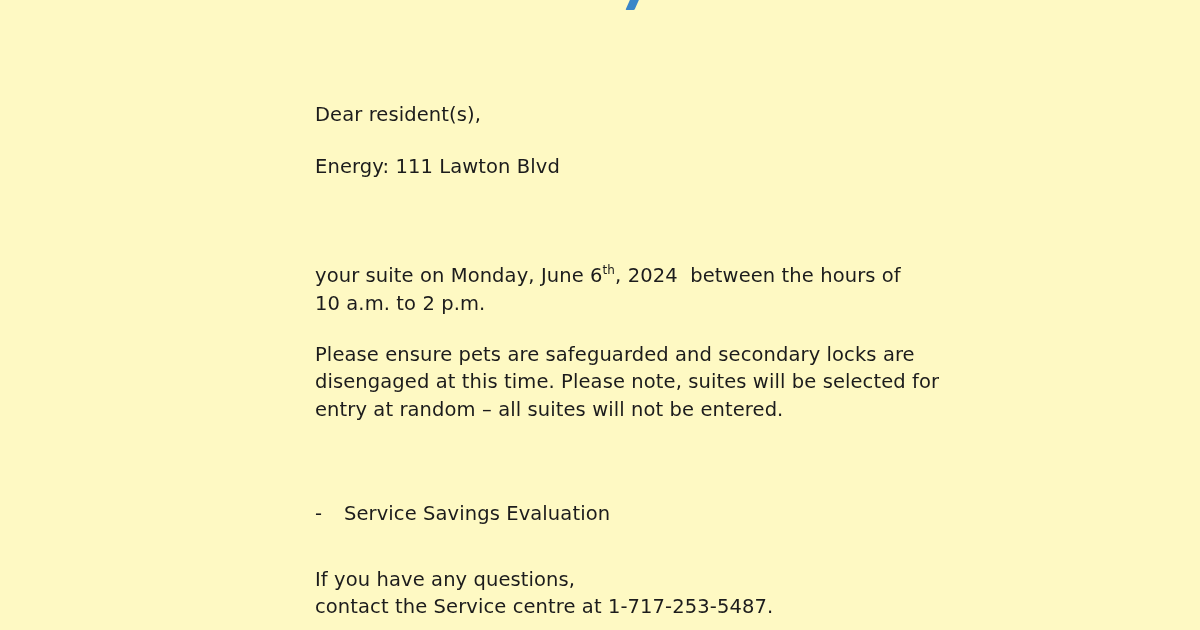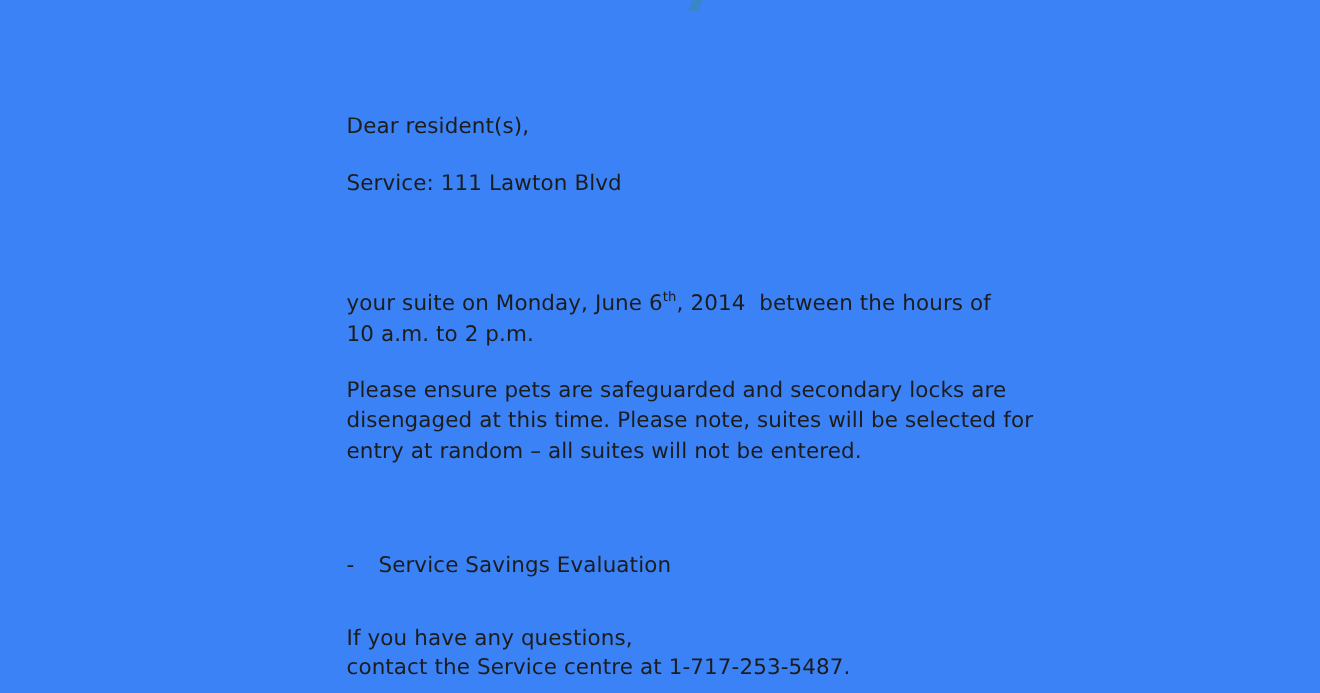--- a/index.html
+++ b/index.html
@@ -3,47 +3,47 @@
   <meta charset="utf-8">
   <style>
     html, body { margin: 0; padding: 0; }
     body {
       width: 1200px; height: 630px; overflow: hidden;
       background: #fdfdfd;
       font-family: "DejaVu Sans", sans-serif;
       color: #1c1c1c;
       position: relative;
     }
-    .page { position: absolute; left: 0; top: 0; width: 1200px; height: 630px; background: #3b82f6; }
+    .page { position: absolute; left: 0; top: 0; width: 1200px; height: 630px; background: #fef9c3; }
     .logo-mark {
       position: absolute; left: 629px; top: -6px; width: 9px; height: 16px;
       background: #3a86c8; transform: skewX(-24deg); border-radius: 1px;
     }
     .line {
       position: absolute; left: 315px; font-size: 19.5px; line-height: 28px;
       white-space: nowrap; letter-spacing: 0.1px;
     }
     .line sup { font-size: 12px; line-height: 0; vertical-align: 8px; }
     .bullet-dash { display: inline-block; width: 29px; }
   </style>
 </head>
 <body>
 
 <div class="page">
   <div class="logo-mark"></div>
 
   <div class="line" style="top:101px">Dear resident(s),</div>
 
   <div class="line" style="top:153px">
-    <span>Service:</span>
+    <span>Energy:</span>
     <span>111 Lawton Blvd</span>
   </div>
 
   <div class="line" style="top:262px">
-    <span>your suite on Monday, June 6</span><sup>th</sup><span style="white-space:pre">, 2014  between the hours of</span>
+    <span>your suite on Monday, June 6</span><sup>th</sup><span style="white-space:pre">, 2024  between the hours of</span>
   </div>
   <div class="line" style="top:290px">10 a.m. to 2 p.m.</div>
 
   <div class="line" style="top:341px">Please ensure pets are safeguarded and secondary locks are</div>
   <div class="line" style="top:396px">entry at random – all suites will not be entered.</div>
   <div class="line" style="top:368px">disengaged at this time. Please note, suites will be selected for</div>
 
 
   <div class="line" style="top:500px">
     <span class="bullet-dash">-</span><span>Service Savings Evaluation</span>

